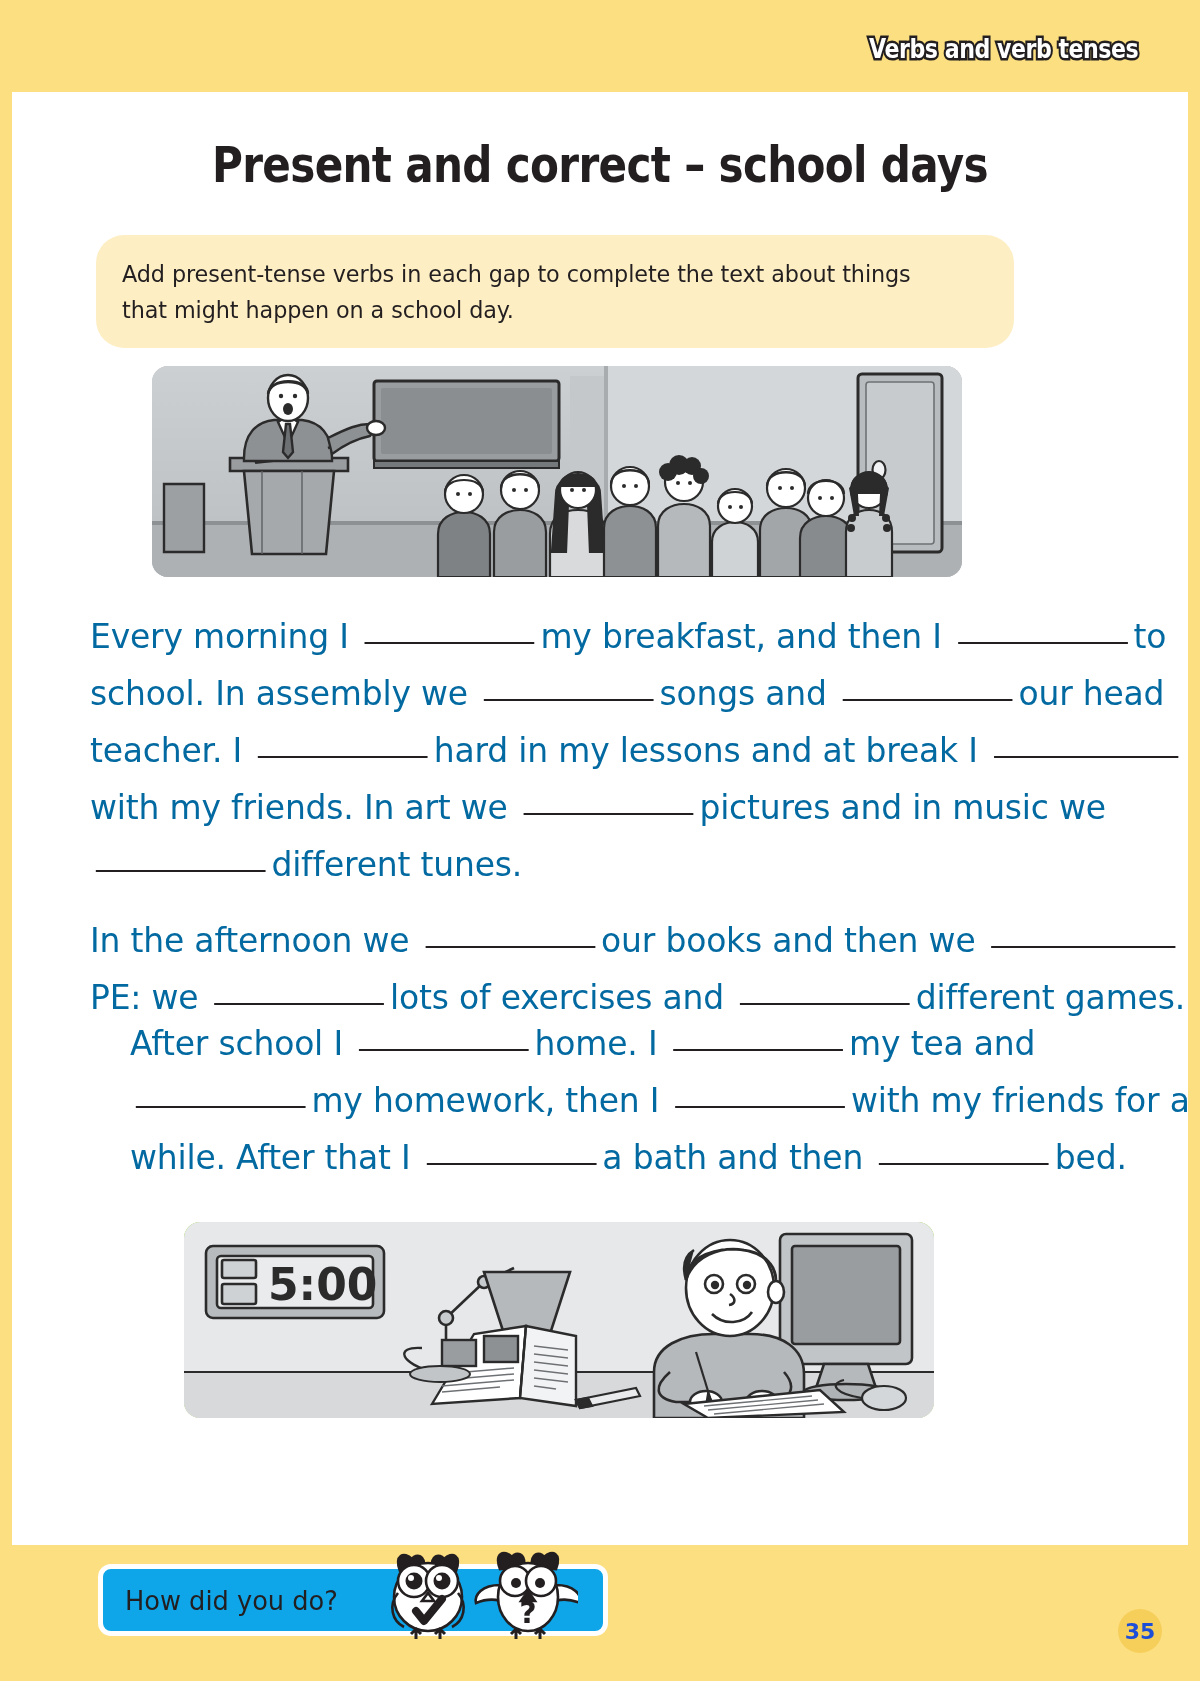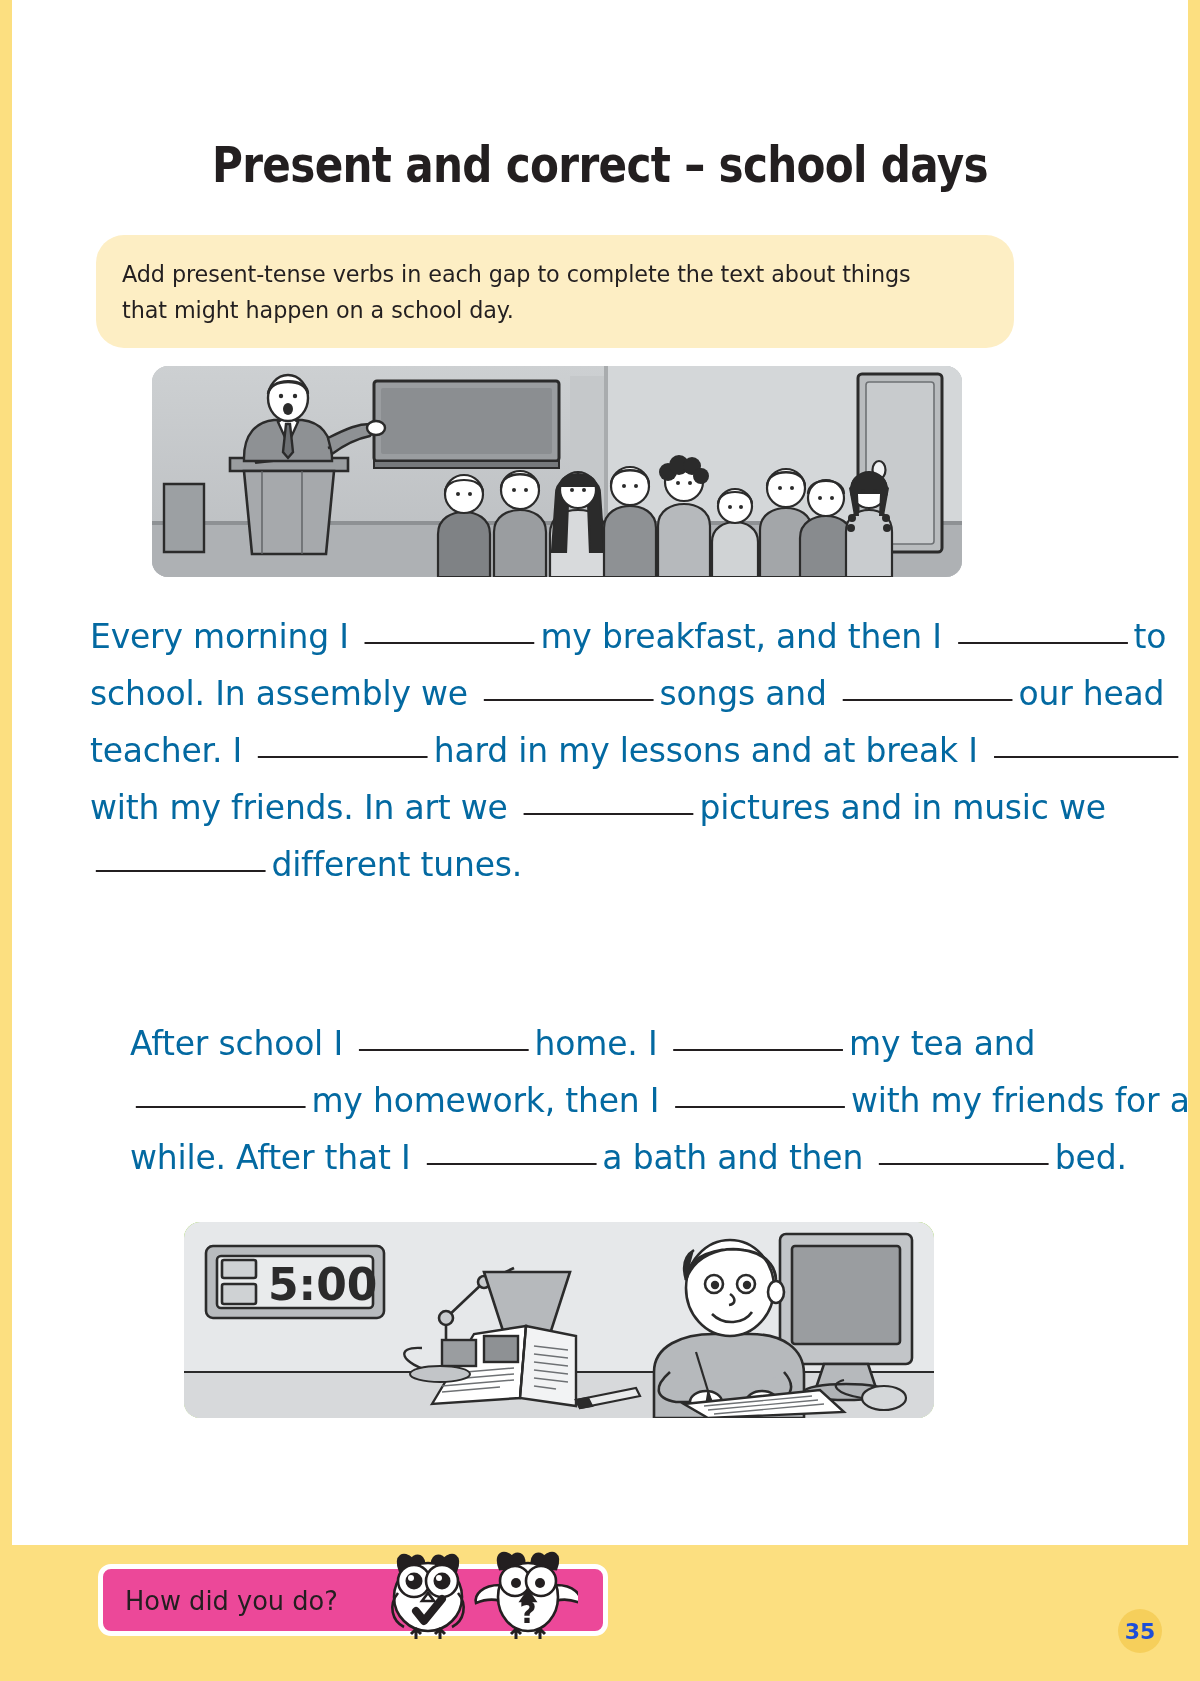--- a/index.html
+++ b/index.html
@@ -161,21 +161,21 @@
     width: 1200px;
     height: 136px;
     background: #fcdf80;
   }
   .footer-pill {
     position: absolute;
     left: 98px;
     bottom: 45px;
     width: 510px;
     height: 72px;
-    background: #ec4899;
+    background: #0ea5e9;
     border: 5px solid #ffffff;
     border-radius: 13px;
     box-sizing: border-box;
   }
   .footer-pill-label {
     position: absolute;
     left: 22px;
     top: 16px;
     font-family: "DejaVu Sans", sans-serif;
     font-size: 27px;
@@ -208,20 +208,23 @@
   }
 </style>
 </head>
 <body>
 
 <div class="page">
 
   <div class="side-band-left"></div>
   <div class="side-band-right"></div>
 
+  <div class="header-band">
+    <div class="header-title">Verbs and verb tenses</div>
+  </div>
 
   <div class="worksheet-title">Present and correct – school days</div>
 
   <div class="instruction-box">
     <div class="instruction-text">Add present-tense verbs in each gap to complete the text about things that might happen on a school day.</div>
   </div>
 
   <div class="illus-classroom">
     <svg viewBox="0 0 810 211" width="810" height="211" preserveAspectRatio="none">
       <defs>
@@ -351,20 +354,24 @@
       </g>
     </svg>
   </div>
 
   <div class="body-text" id="para1">
       <div class="line"><span>Every morning I</span> <span class="blank b-md"></span><span>my breakfast, and then I</span> <span class="blank b-md"></span><span>to</span> </div>
       <div class="line"><span>school. In assembly we</span> <span class="blank b-md"></span><span>songs and</span> <span class="blank b-md"></span><span>our head</span> </div>
       <div class="line"><span>teacher. I</span> <span class="blank b-md"></span><span>hard in my lessons and at break I</span> <span class="blank b-lg"></span></div>
       <div class="line"><span>with my friends. In art we</span> <span class="blank b-md"></span><span>pictures and in music we</span> </div>
       <div class="line"><span class="blank b-md"></span><span>different tunes.</span> </div>
+    </div>
+  <div class="body-text" id="para2">
+      <div class="line"><span>In the afternoon we</span> <span class="blank b-md"></span><span>our books and then we</span> <span class="blank b-lg"></span></div>
+      <div class="line"><span>PE: we</span> <span class="blank b-md"></span><span>lots of exercises and</span> <span class="blank b-md"></span><span>different games.</span> </div>
     </div>
   <div class="body-text" id="para3">
       <div class="line"><span>After school I</span> <span class="blank b-md"></span><span>home. I</span> <span class="blank b-md"></span><span>my tea and</span> </div>
       <div class="line"><span class="blank b-md"></span><span>my homework, then I</span> <span class="blank b-md"></span><span>with my friends for a</span> </div>
       <div class="line"><span>while. After that I</span> <span class="blank b-md"></span><span>a bath and then</span> <span class="blank b-md"></span><span>bed.</span> </div>
     </div>
 
   <div class="illus-desk">
     <svg viewBox="0 0 750 196" width="750" height="196" preserveAspectRatio="none">
 

